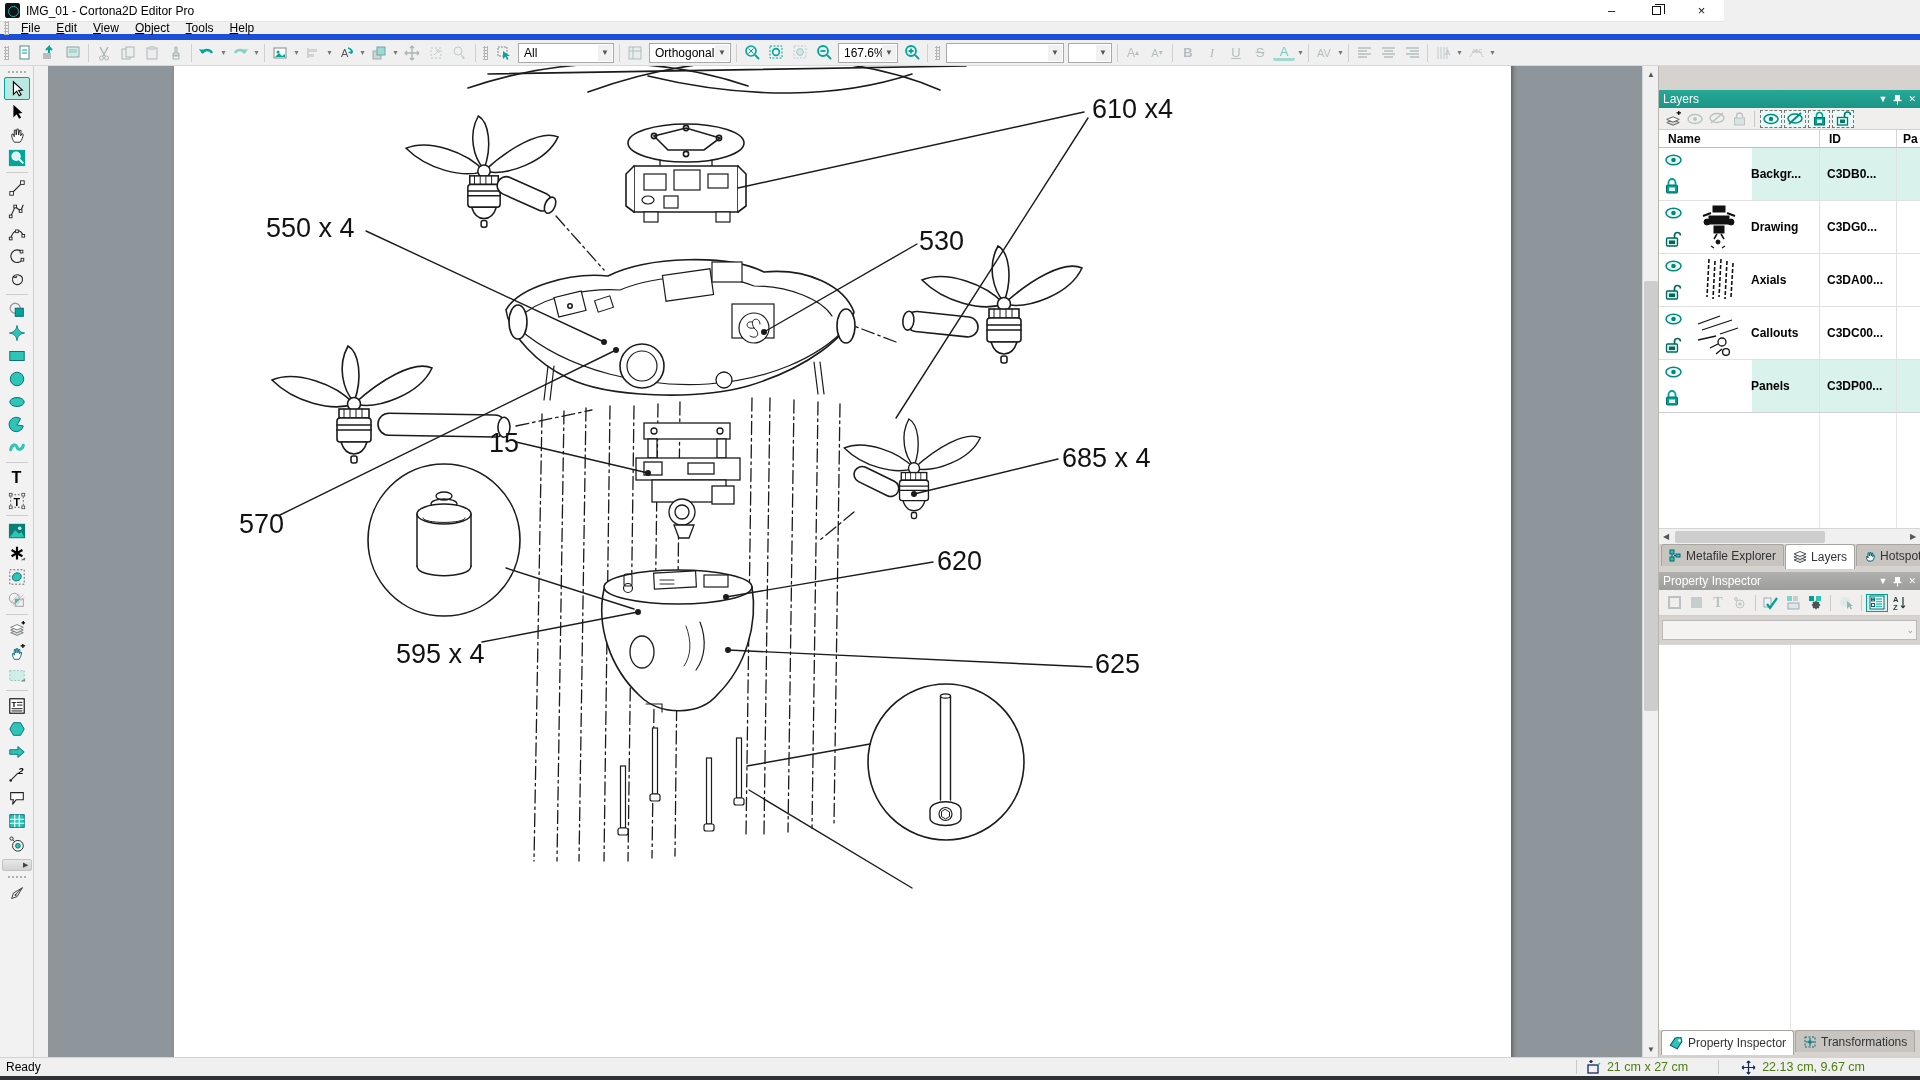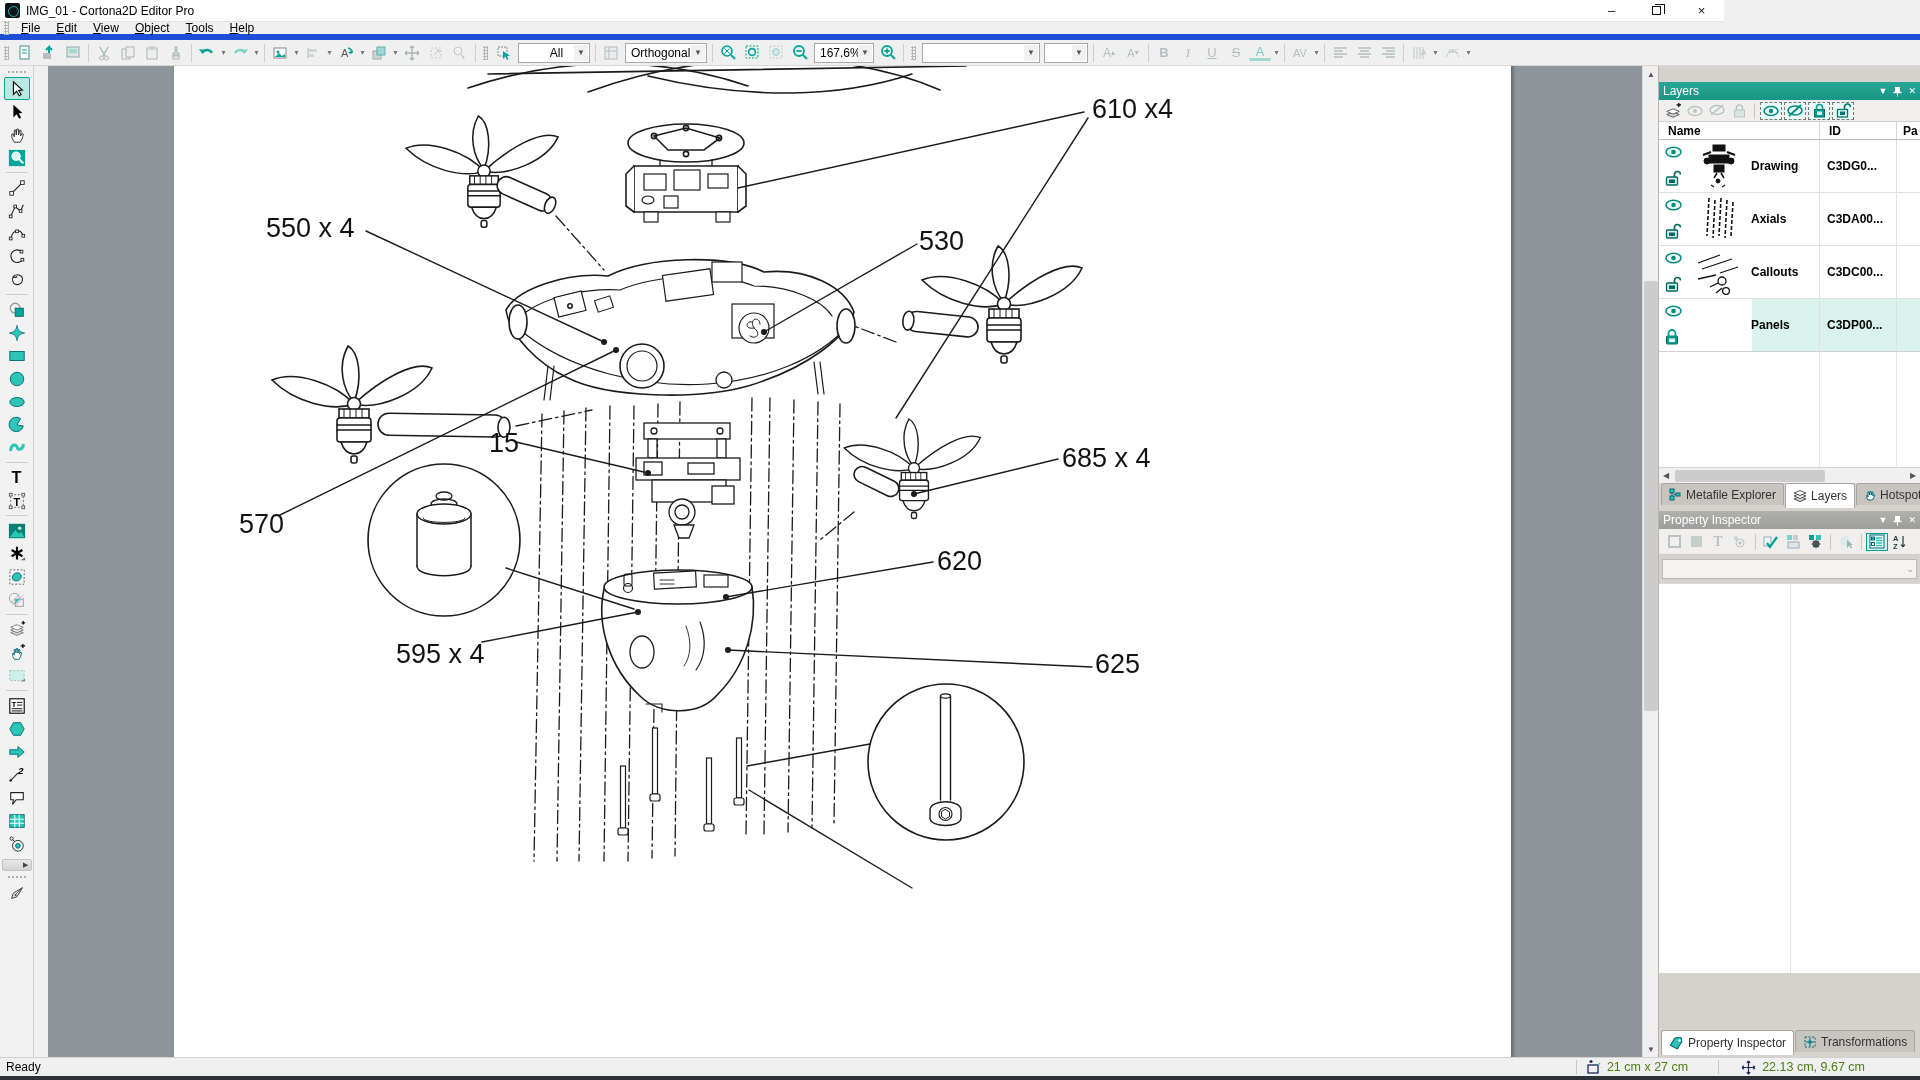--- a/index.html
+++ b/index.html
@@ -212,21 +212,21 @@
       </svg>
     </span>
   <div class="tsep"></div>
     <div class="grip"></div>
   <span class="tbi">
       <svg width="16" height="16" viewBox="0 0 16 16">
         <rect x="2" y="2" width="9" height="9" fill="none" stroke="#888" stroke-dasharray="2 1"></rect>
         <path d="M7,6 L7,14 L9.5,11.5 L11,15 L12.5,14 L11,11 L14,11 Z" fill="#00a69a"></path>
       </svg>
     </span>
-  <div class="combo" style="width:72px;justify-content:center;">
+  <div class="combo" style="width:96px;">
       <span>All</span>
       <span class="carrow">▼</span>
     </div>
   <div class="tsep"></div>
   <span class="tbi">
       <svg width="16" height="16" viewBox="0 0 16 16">
         <rect x="2" y="2" width="12" height="12" fill="#e8ecec" stroke="#b5bcbc"></rect>
         <line x1="2" y1="6" x2="14" y2="6" stroke="#b5bcbc"></line>
         <line x1="6" y1="2" x2="6" y2="14" stroke="#b5bcbc"></line>
       </svg>
@@ -760,21 +760,21 @@
 </div>
 
 <div class="vscroll">
   <div class="varrow">▲</div>
   <div class="vthumb"></div>
   <div class="varrow" style="position:absolute;bottom:0;">▼</div>
 </div>
 
 <div class="dock">
 
-  <div style="margin-top:16px;">
+  <div style="margin-top:24px;">
     <div class="panel-title">
       <span>Layers</span>
       <span class="pt-icons">
         <span>▼</span>
         <svg width="9" height="11" viewBox="0 0 9 11">
             <rect x="2" y="1" width="5" height="5" fill="#fff"></rect>
             <line x1="0.5" y1="6.5" x2="8.5" y2="6.5" stroke="#fff" stroke-width="1.4"></line>
             <line x1="4.5" y1="6.5" x2="4.5" y2="10.5" stroke="#fff"></line>
           </svg>
         <span>✕</span>
@@ -834,20 +834,38 @@
           </svg>
         </span>
     </div>
     <div class="lgrid">
       <div class="lheader">
         <span style="width:160px;padding:2px 0 0 9px;">Name</span>
         <span style="width:77px;padding:2px 0 0 9px;border-left:1px solid #d5d5d5;">ID</span>
         <span style="flex:1;padding:2px 0 0 6px;border-left:1px solid #d5d5d5;">Pa</span>
       </div>
 
+      <div class="lrow">
+        <div class="hl"></div>
+        <div class="cell-icons">
+          <svg width="17" height="12" viewBox="0 0 17 12">
+              <ellipse cx="8.5" cy="6" rx="7.5" ry="4.8" fill="#eafaf7" stroke="#00897d" stroke-width="1.5"></ellipse>
+              <circle cx="8.5" cy="6" r="2.3" fill="#00897d"></circle>
+            </svg>
+          <svg width="14" height="16" viewBox="0 0 14 16">
+              <rect x="1.5" y="7" width="11" height="8" rx="1" fill="#00a194" stroke="#006e64"></rect>
+              <path d="M3.5,7 V4.5 a3.2,3.2 0 0 1 7,0 V7" fill="none" stroke="#00a194" stroke-width="1.8"></path>
+              <rect x="4" y="9.5" width="6" height="3.5" fill="#fff" opacity="0.9"></rect>
+            </svg>
+        </div>
+        <div class="cell-thumb"></div>
+        <div class="cell-name">Backgr...</div>
+        <div class="cell-id">C3DB0...</div>
+        <div class="cell-pa"></div>
+      </div>
 
       <div class="lrow">
         <div class="cell-icons">
           <svg width="17" height="12" viewBox="0 0 17 12">
               <ellipse cx="8.5" cy="6" rx="7.5" ry="4.8" fill="#eafaf7" stroke="#00897d" stroke-width="1.5"></ellipse>
               <circle cx="8.5" cy="6" r="2.3" fill="#00897d"></circle>
             </svg>
           <svg width="16" height="16" viewBox="0 0 16 16">
               <rect x="1.5" y="7" width="11" height="8" rx="1" fill="#d9efe9" stroke="#00695e" stroke-width="1.3"></rect>
               <path d="M9.5,7 V4.5 a3,3 0 0 1 6,0" fill="none" stroke="#00695e" stroke-width="1.7"></path>

